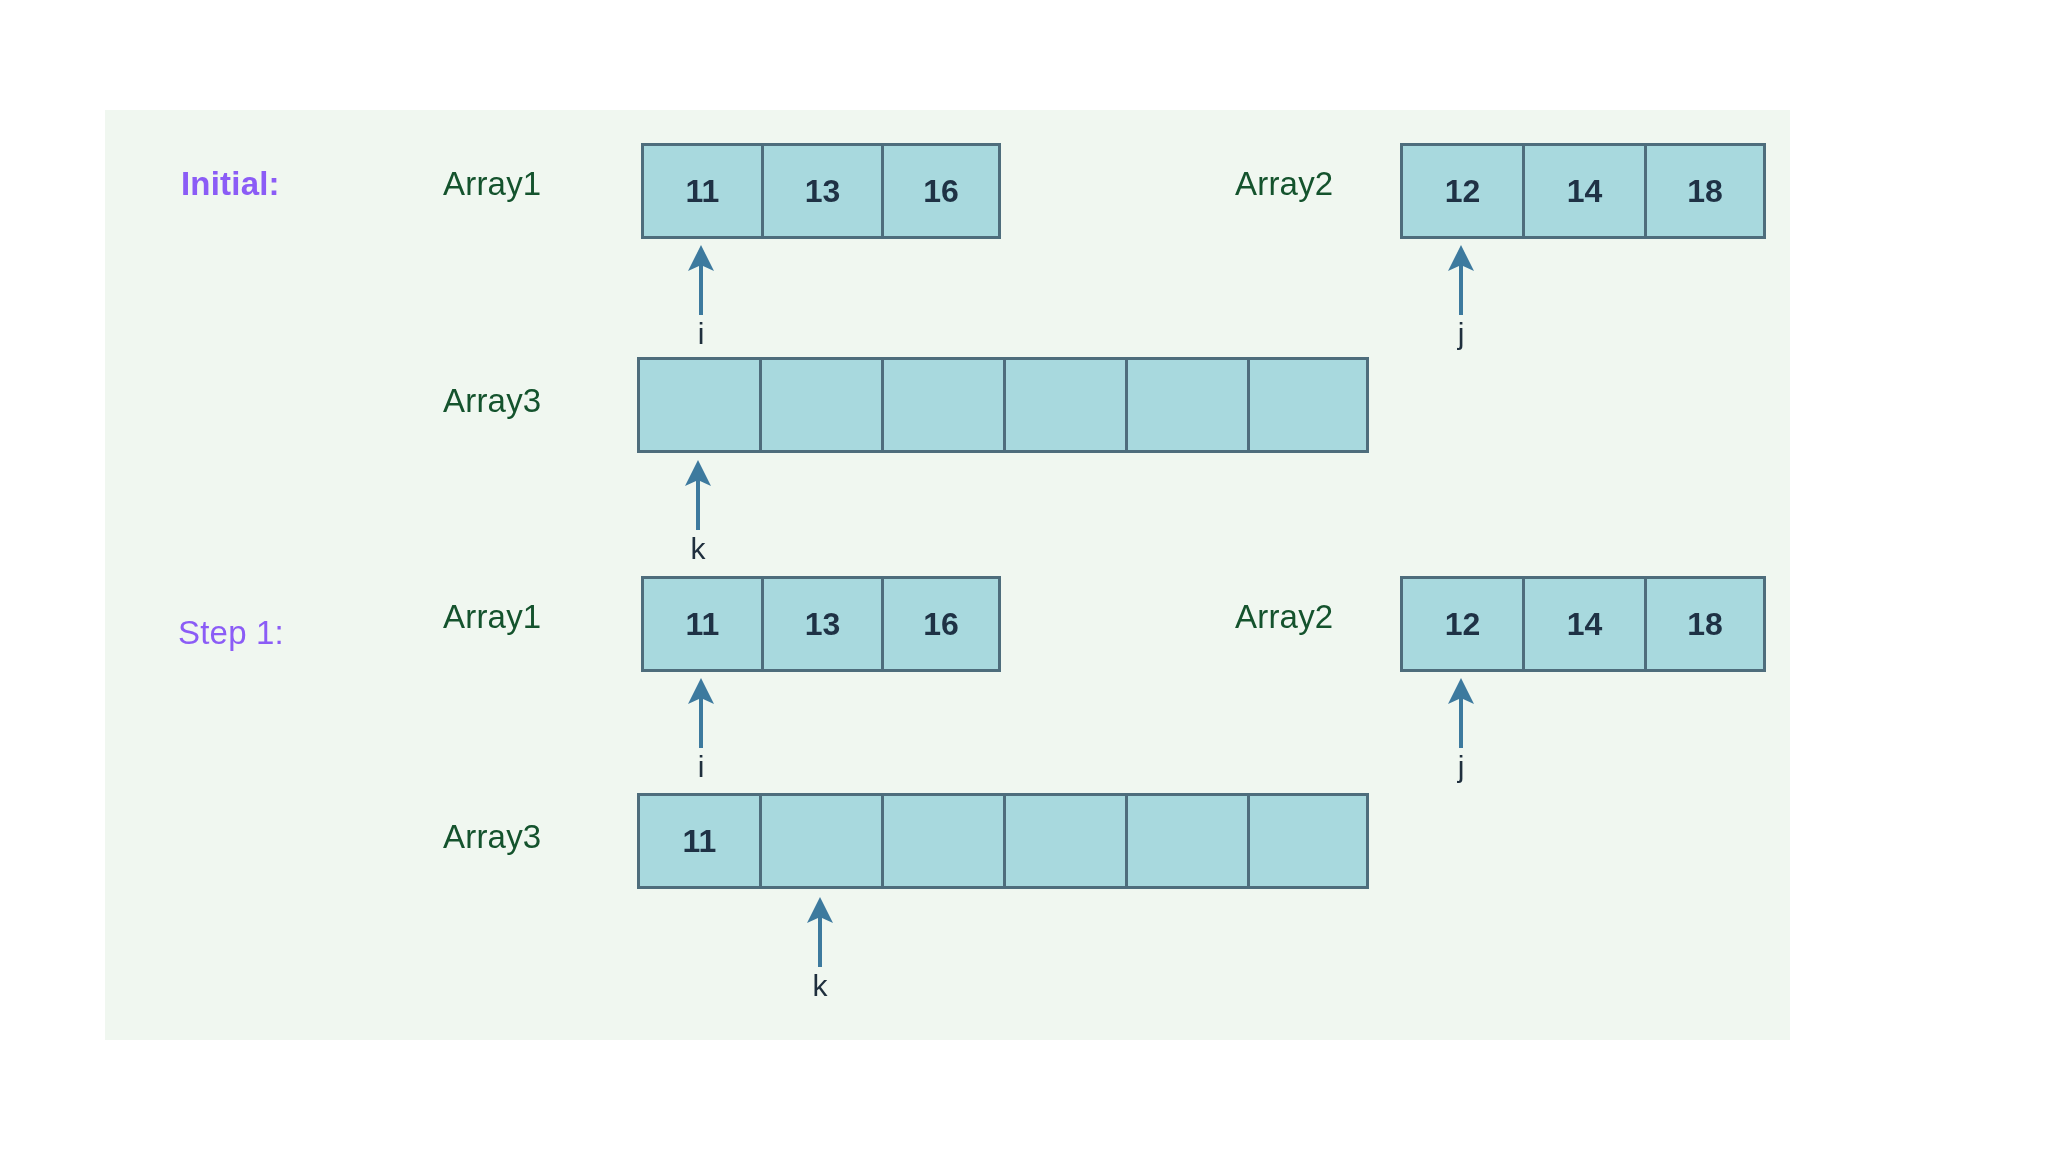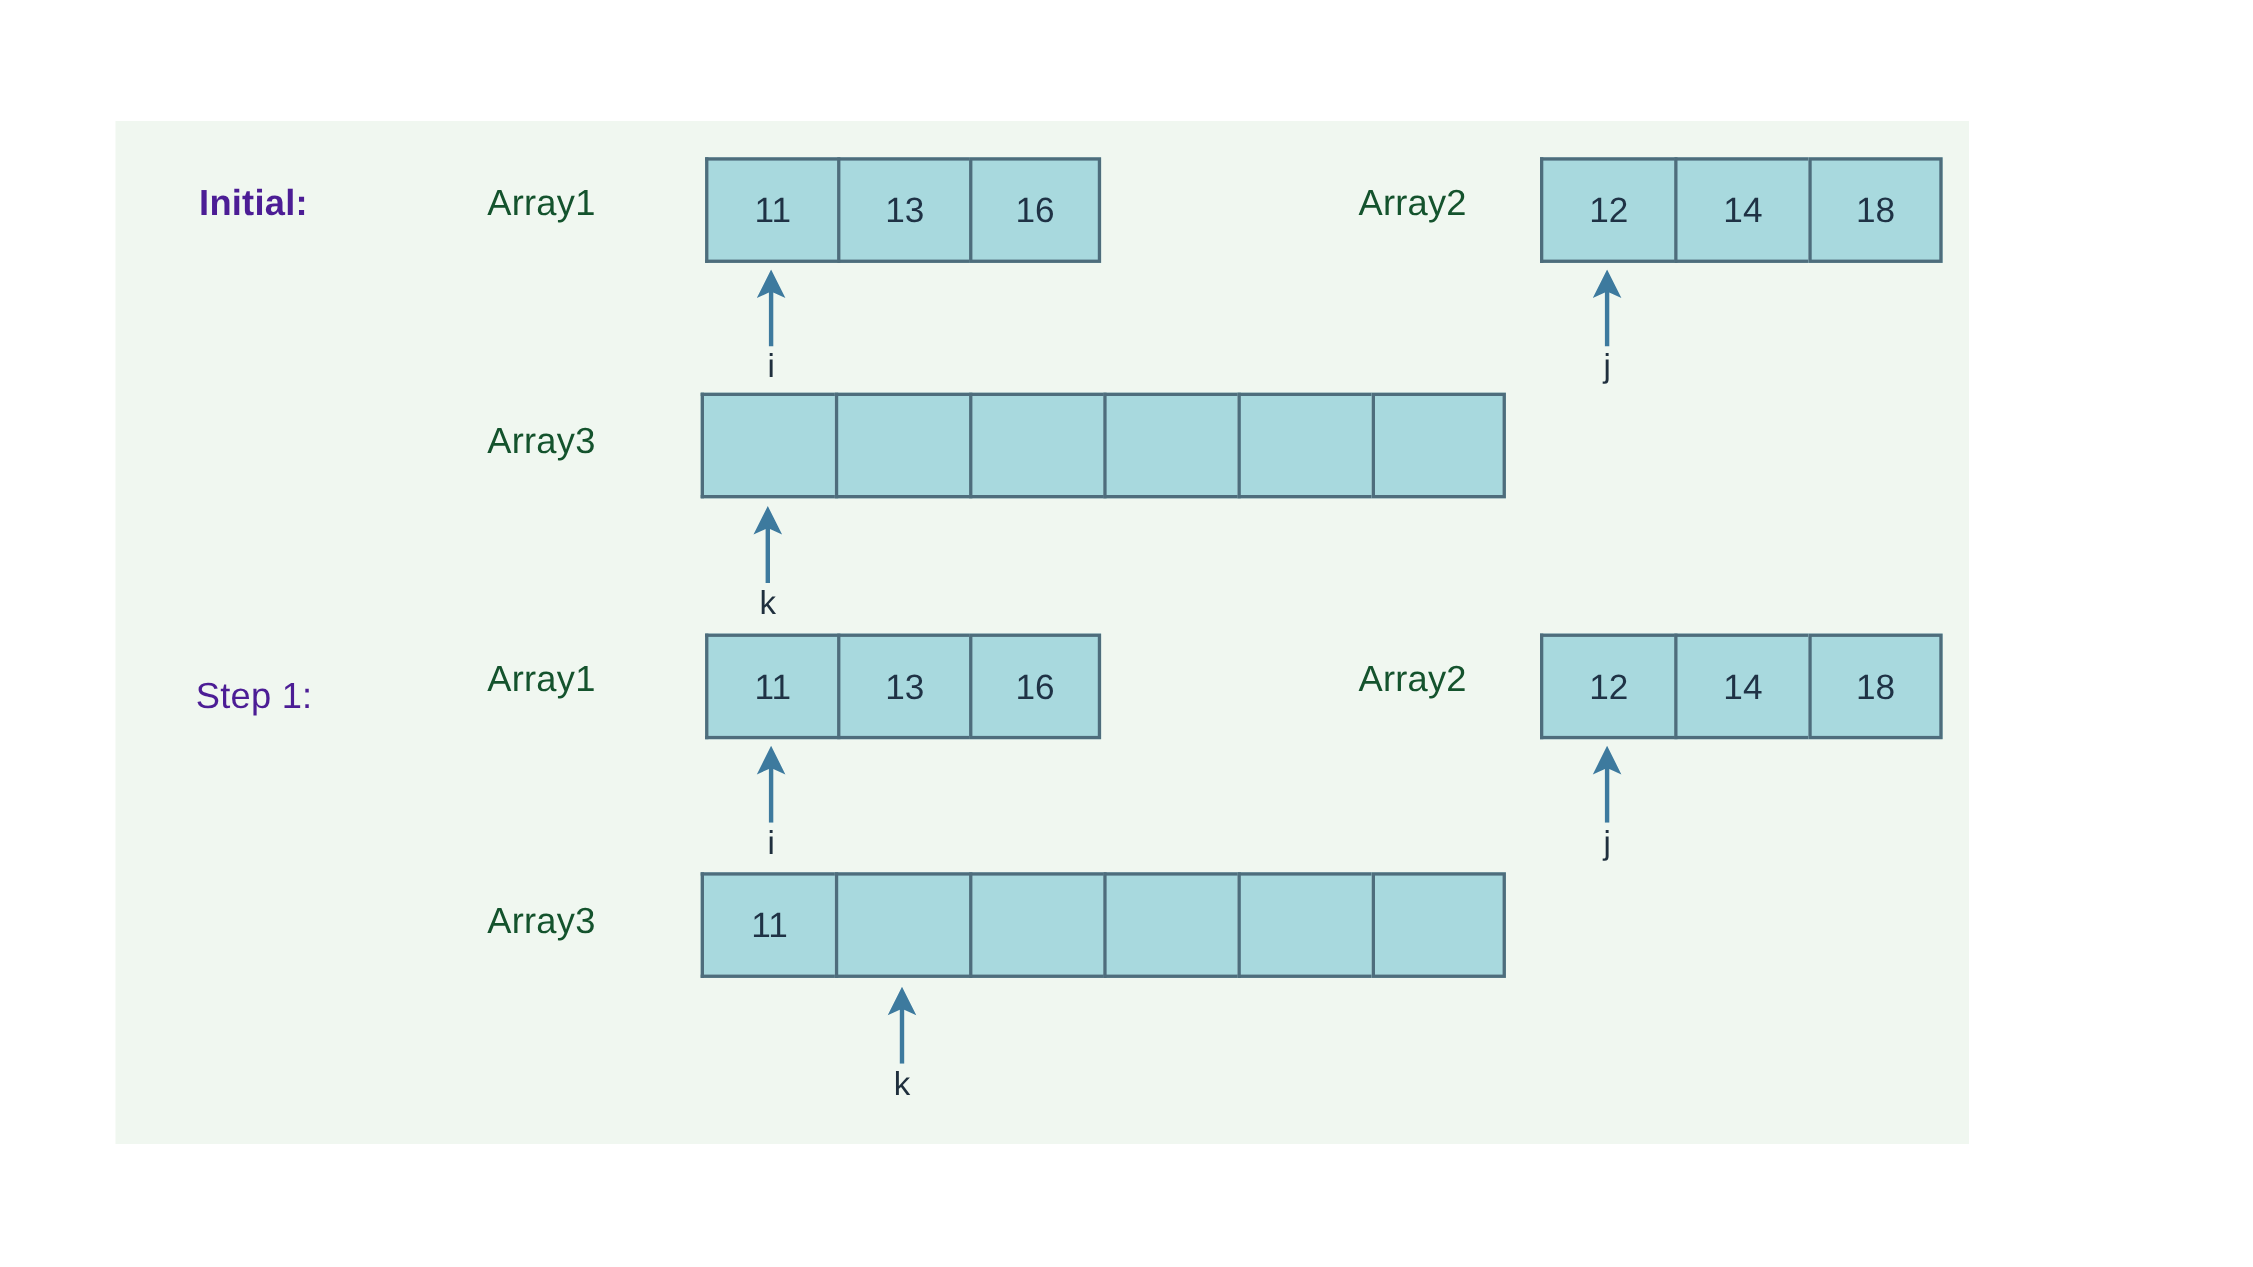--- a/index.html
+++ b/index.html
@@ -28,41 +28,42 @@
     top: 110px;
     width: 1685px;
     height: 930px;
     background: #f0f7f0;
   }
 
   
   .step-label {
     position: absolute;
     font-size: 33px;
-    color: #4c1d95;
+    color: #8b5cf6;
     white-space: nowrap;
     letter-spacing: 0.2px;
   }
   .step-label.bold { font-weight: 700; }
   .step-label.normal { font-weight: 400; }
 
   .array-label {
     position: absolute;
     font-size: 33px;
     font-weight: 400;
     color: #14532d;
     white-space: nowrap;
     letter-spacing: 0.2px;
   }
 
   
   .array-row {
     position: absolute;
     display: flex;
     box-sizing: border-box;
+    font-weight: bold;
   }
   .cell {
     box-sizing: border-box;
     background: #a8d9de;
     border: 3px solid #4e6d7c;
     border-right-width: 0;
     display: flex;
     align-items: center;
     justify-content: center;
     font-size: 32px;

